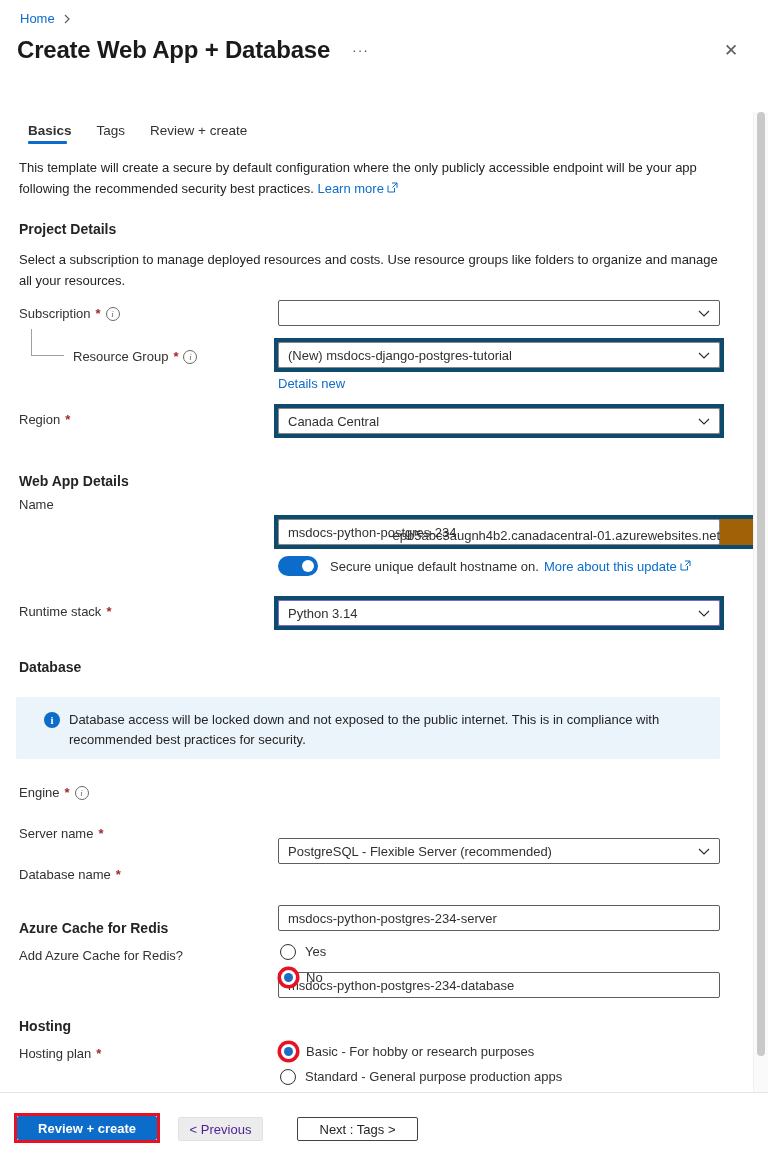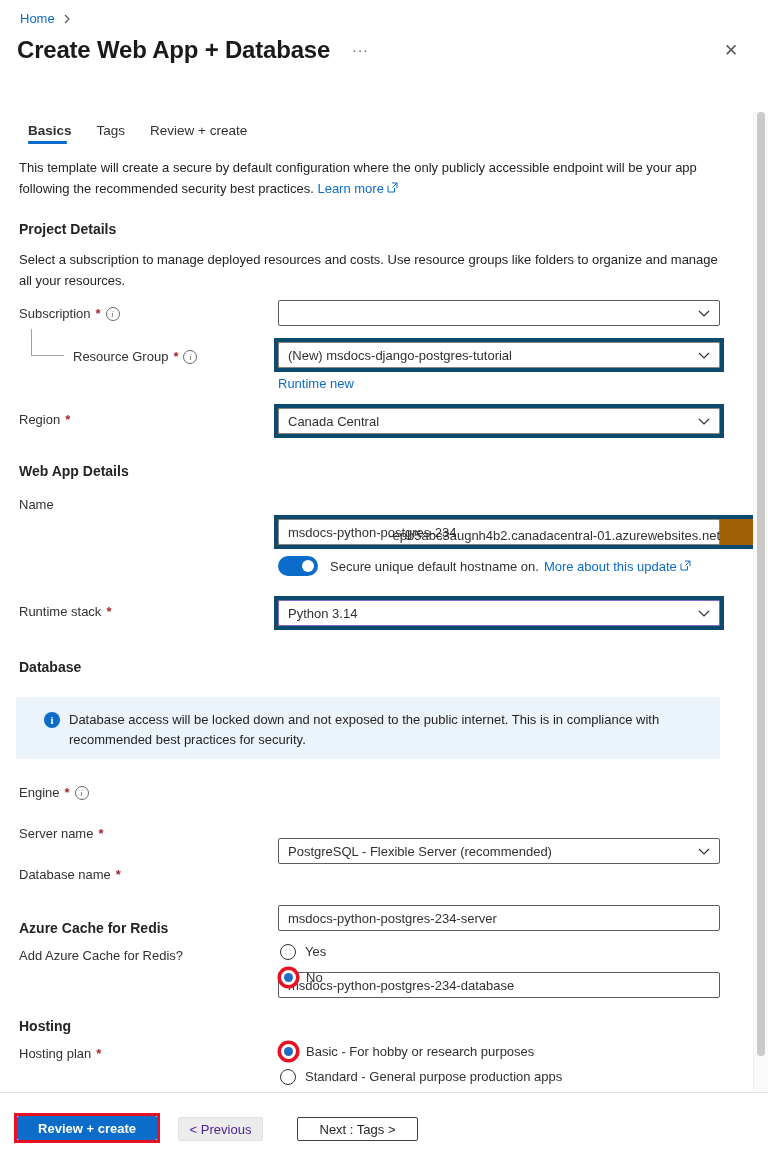--- a/index.html
+++ b/index.html
@@ -138,38 +138,38 @@
   <div class="abs redwrap" style="left:274px; top:338px;">
     <div class="sel">
       <span>(New) msdocs-django-postgres-tutorial</span>
       <span class="chev">
         <svg width="12" height="8" viewBox="0 0 12 8">
             <path d="M1 1 L6 6 L11 1" stroke="#323130" stroke-width="1.2" fill="none"></path>
           </svg>
       </span>
     </div>
   </div>
-  <a class="abs link" style="left:278px; top:376px;">Runtime new</a>
+  <a class="abs link" style="left:278px; top:376px;">Details new</a>
 
   <div class="abs lbl" style="left:19px; top:412px;">
     <span>Region</span>
     <span class="req">*</span>
   </div>
   <div class="abs redwrap" style="left:274px; top:404px;">
     <div class="sel">
       <span>Canada Central</span>
       <span class="chev">
         <svg width="12" height="8" viewBox="0 0 12 8">
             <path d="M1 1 L6 6 L11 1" stroke="#323130" stroke-width="1.2" fill="none"></path>
           </svg>
       </span>
     </div>
   </div>
 
-  <div class="abs section-h" style="left:19px; top:463px;">Web App Details</div>
+  <div class="abs section-h" style="left:19px; top:473px;">Web App Details</div>
 
   <div class="abs lbl" style="left:19px; top:497px;">Name</div>
   <div class="abs redwrap fieldbox" style="left:274px; top:489px;">
     <input class="txt" value="msdocs-python-postgres-234" style="">
 
   </div>
   <div class="abs hostname" style="left:278px; top:528px;">-epb5abc3augnh4b2.canadacentral-01.azurewebsites.net</div>
 
   <div class="abs toggle-row" style="left:278px; top:556px;">
     <span class="toggle">

